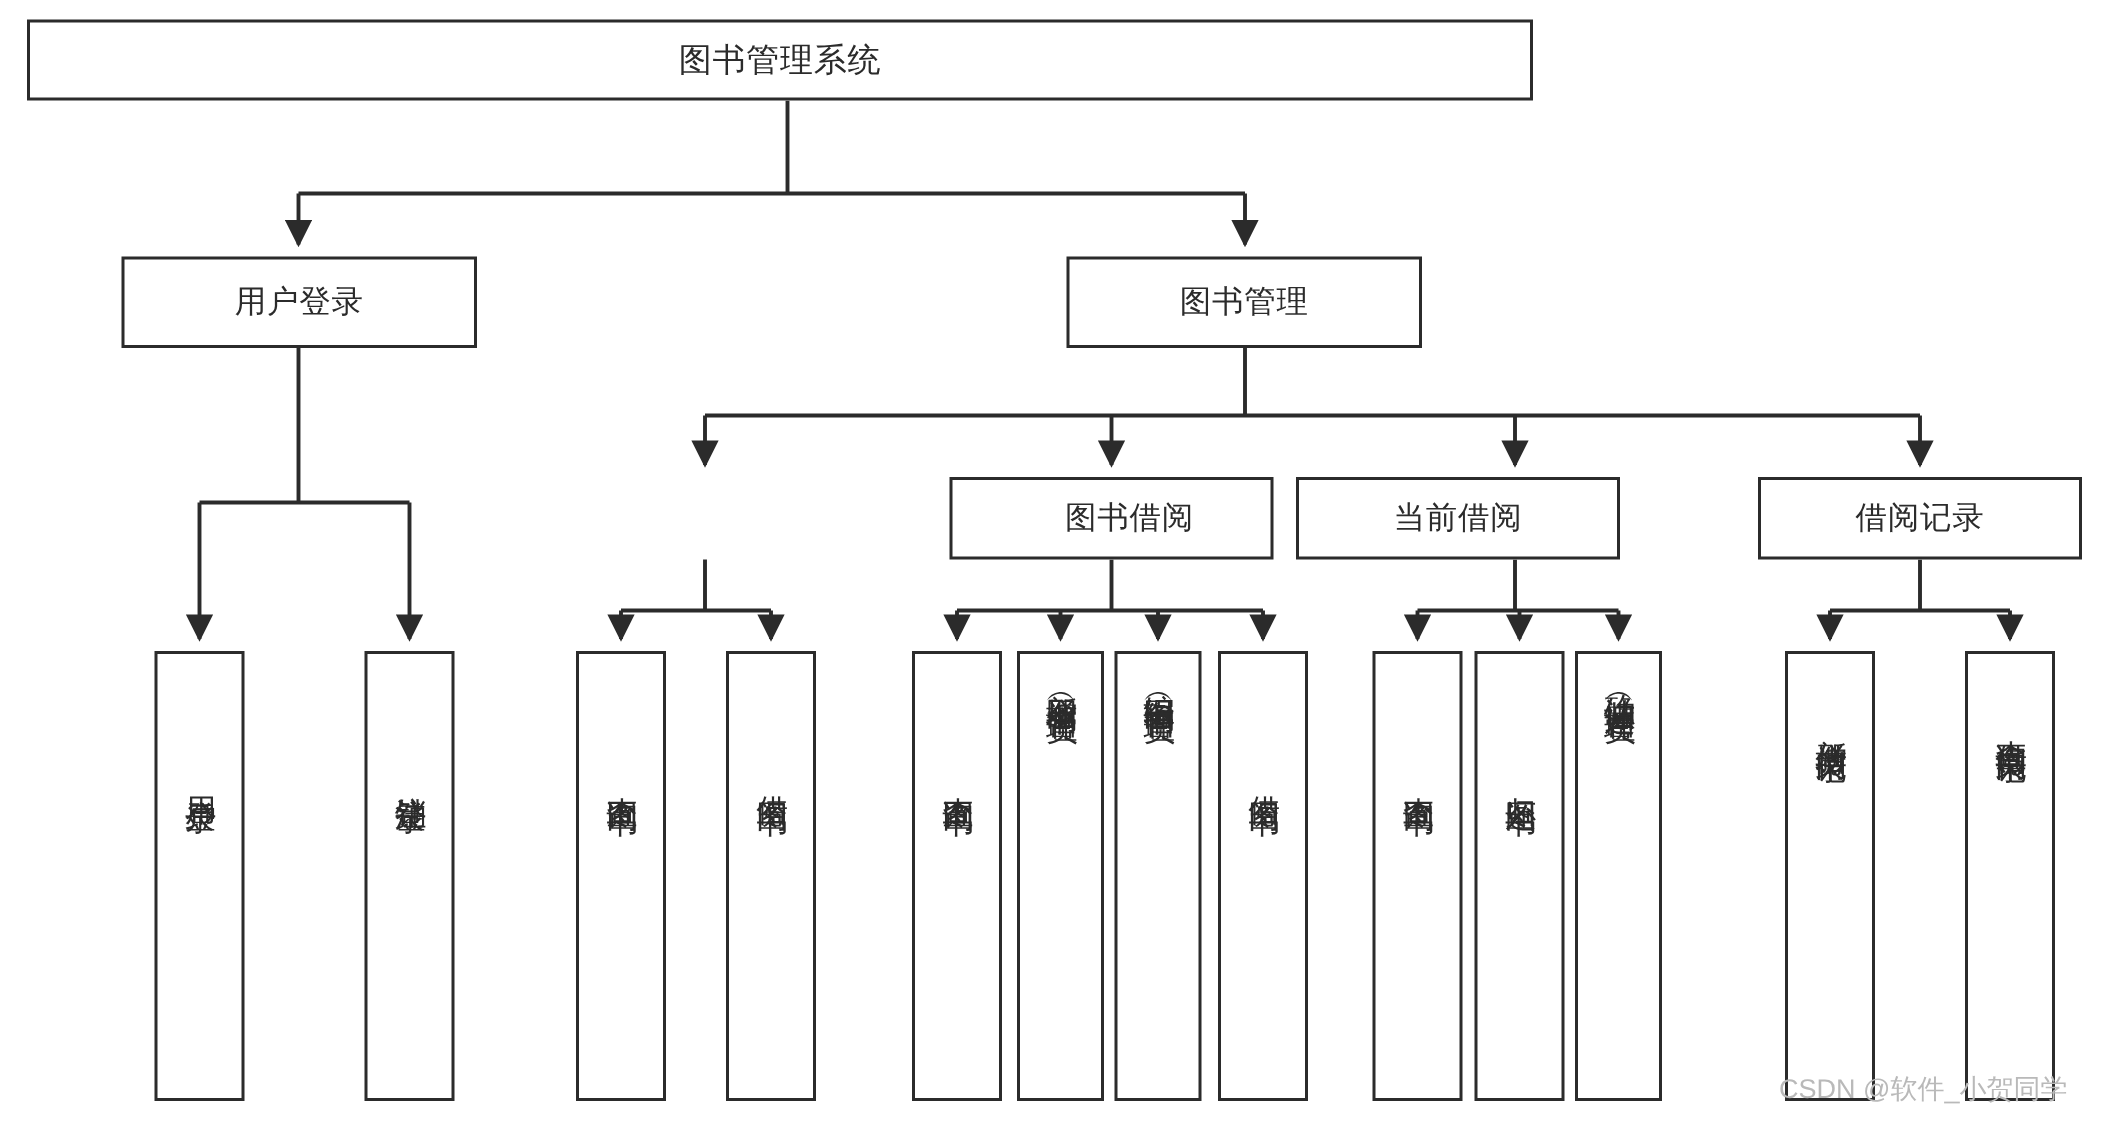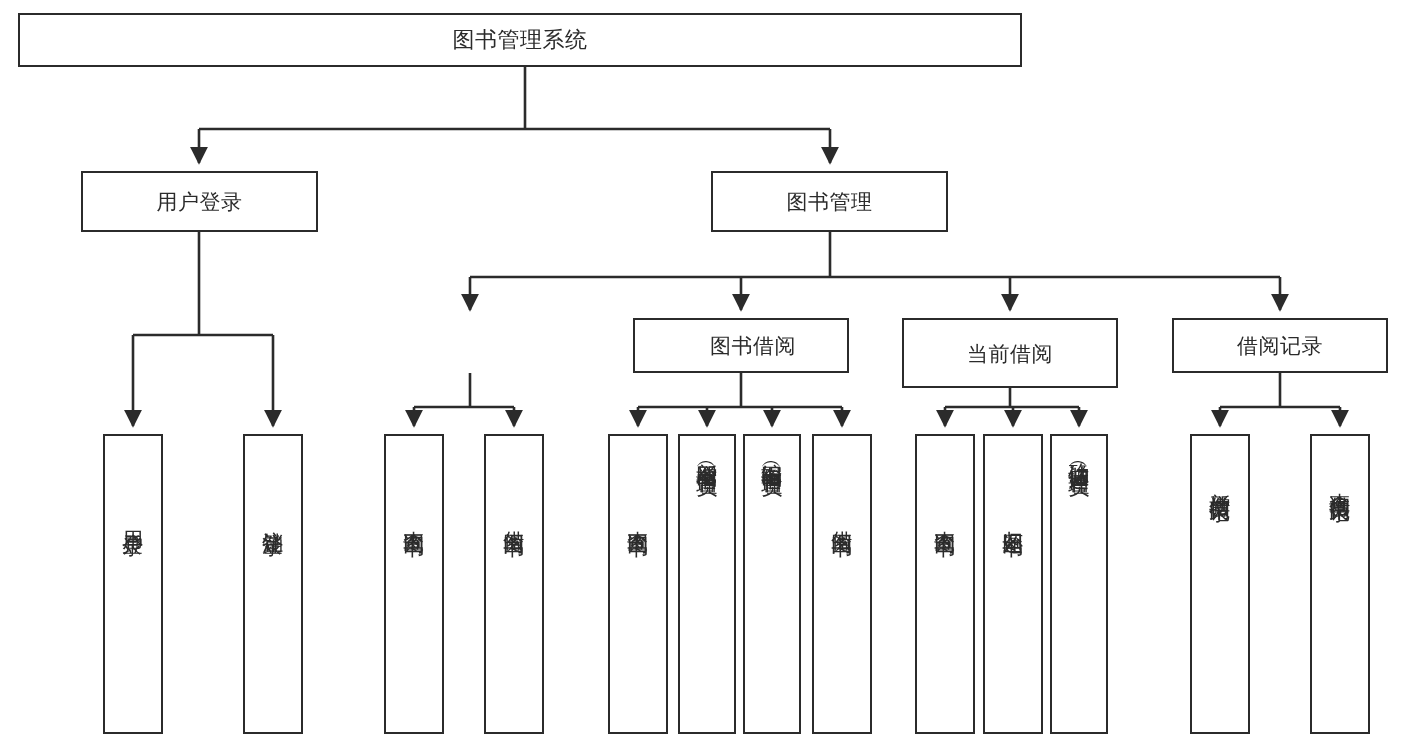--- a/index.html
+++ b/index.html
@@ -137,21 +137,21 @@
   <div class="node h" style="left:81px; top:171px; width:237px; height:61px;">
     <span class="node-label">用户登录</span>
   </div>
   <div class="node h" style="left:711px; top:171px; width:237px; height:61px;">
     <span class="node-label">图书管理</span>
   </div>
 
   <div class="node h" style="left:633px; top:318px; width:216px; height:55px;padding-left:24px;">
     <span class="node-label">图书借阅</span>
   </div>
-  <div class="node h" style="left:902px; top:318px; width:216px; height:70px;">
+  <div class="node h" style="left:864px; top:318px; width:216px; height:55px;">
     <span class="node-label">当前借阅</span>
   </div>
   <div class="node h" style="left:1172px; top:318px; width:216px; height:55px;">
     <span class="node-label">借阅记录</span>
   </div>
 
   <div class="node v" style="left:103px; top:434px; width:60px; height:300px;">
     <span class="node-label" style="margin-top:78px;">用户登录</span>
   </div>
   <div class="node v" style="left:243px; top:434px; width:60px; height:300px;">
@@ -188,14 +188,15 @@
     <span class="node-label" style="margin-top:10px;">确认归还（管理员）</span>
   </div>
 
   <div class="node v" style="left:1190px; top:434px; width:60px; height:300px;">
     <span class="node-label" style="margin-top:40px;">新增借阅记录</span>
   </div>
   <div class="node v" style="left:1310px; top:434px; width:60px; height:300px;">
     <span class="node-label" style="margin-top:40px;">查询借阅记录</span>
   </div>
 
+  <div class="watermark">CSDN @软件_小贺同学</div>
 
 </div>
 
 </body></html>

